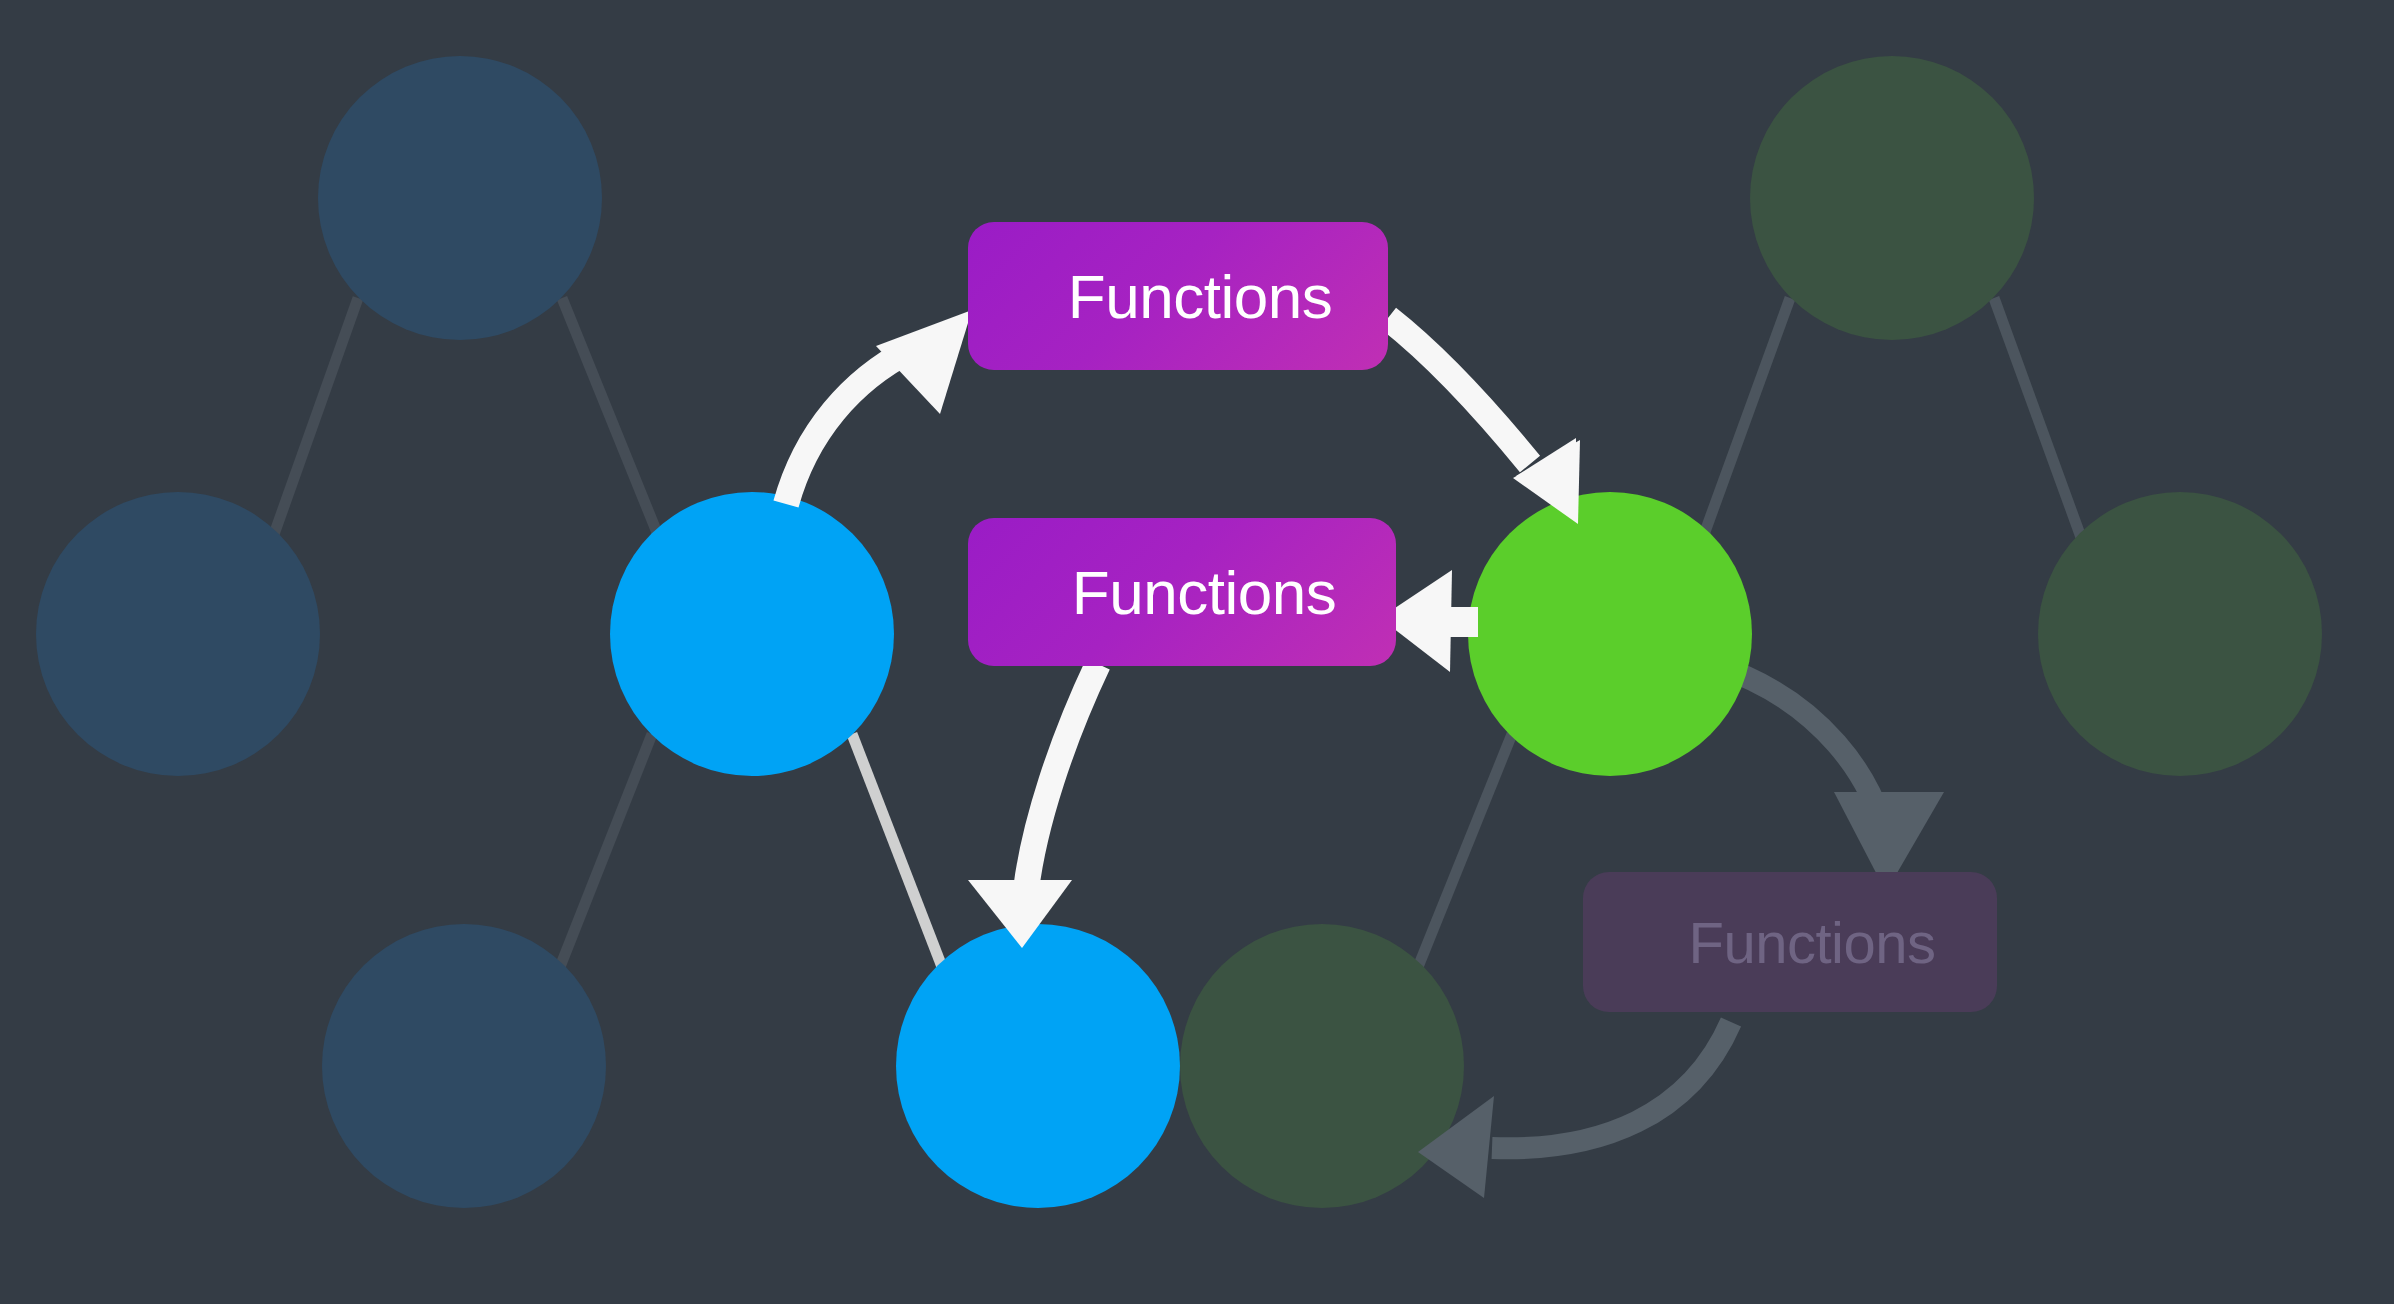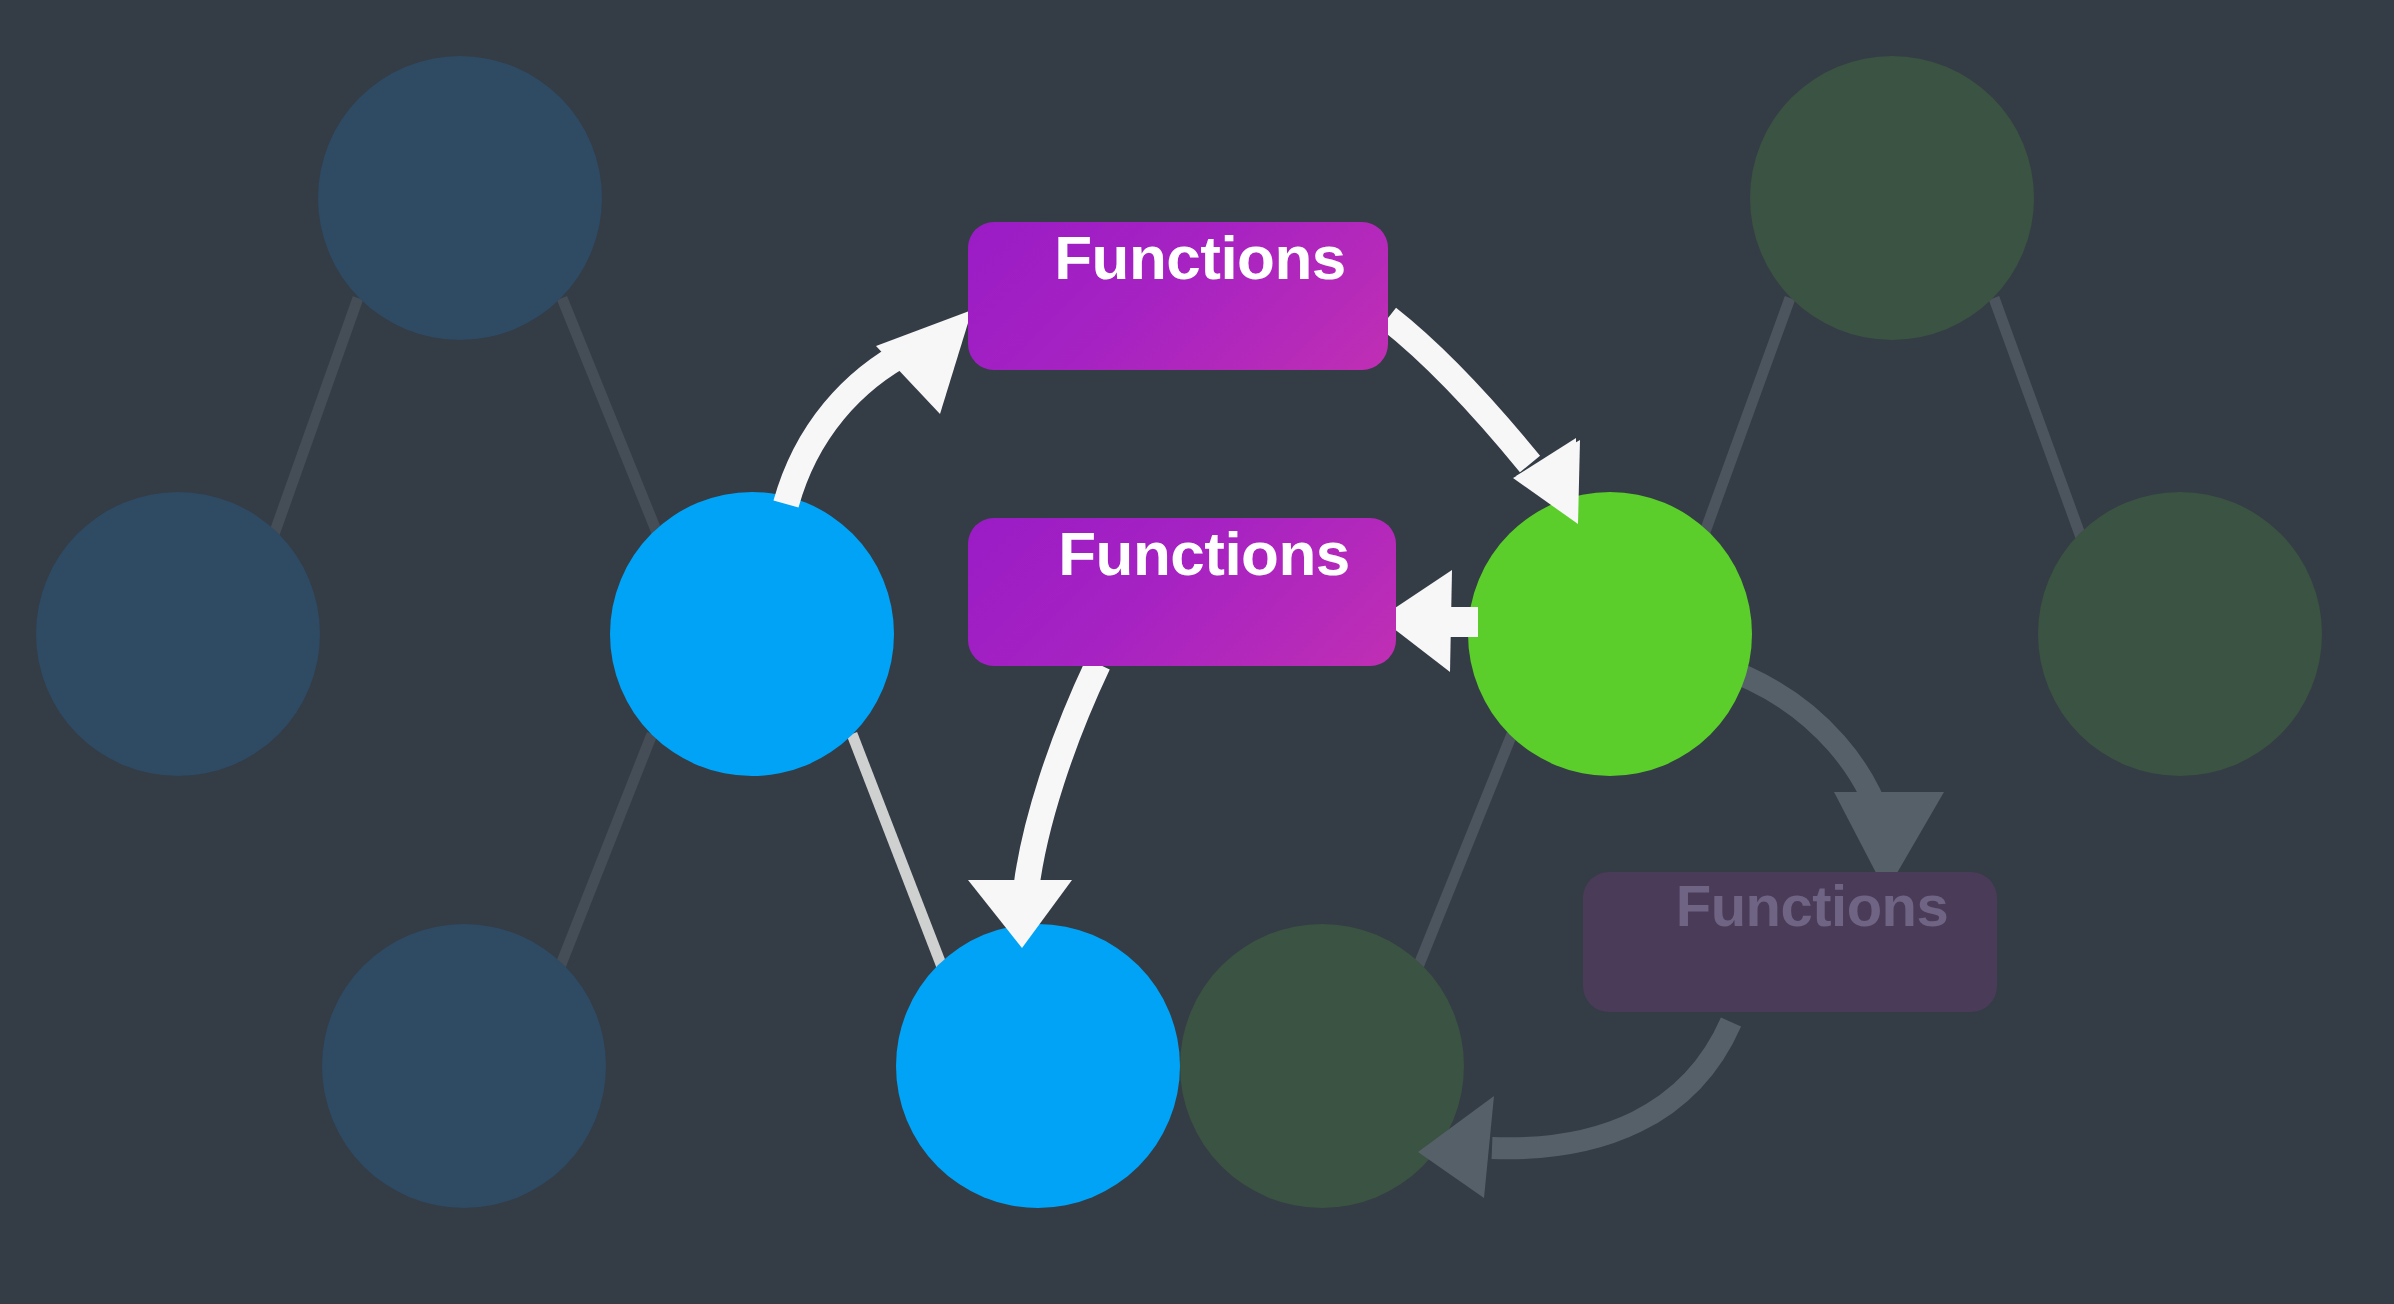--- a/index.html
+++ b/index.html
@@ -24,27 +24,27 @@
     position: absolute;
     left: 0;
     top: 0;
     width: 2394px;
     height: 1304px;
     display: block;
   }
   .badge {
     position: absolute;
     display: flex;
-    align-items: flex-start;
+    align-items: center;
     justify-content: center;
     border-radius: 26px;
     box-sizing: border-box;
     color: #ffffff;
     font-family: "Liberation Sans", sans-serif;
-    font-weight: bold;
+    font-weight: normal;
     font-size: 62px;
     letter-spacing: -0.5px;
     white-space: nowrap;
     z-index: 5;
     padding-left: 44px;
   }
   .badge-active {
     background: linear-gradient(135deg, #9A1CC6 0%, #A622C2 45%, #C02FB4 100%);
     color: #ffffff;
   }

